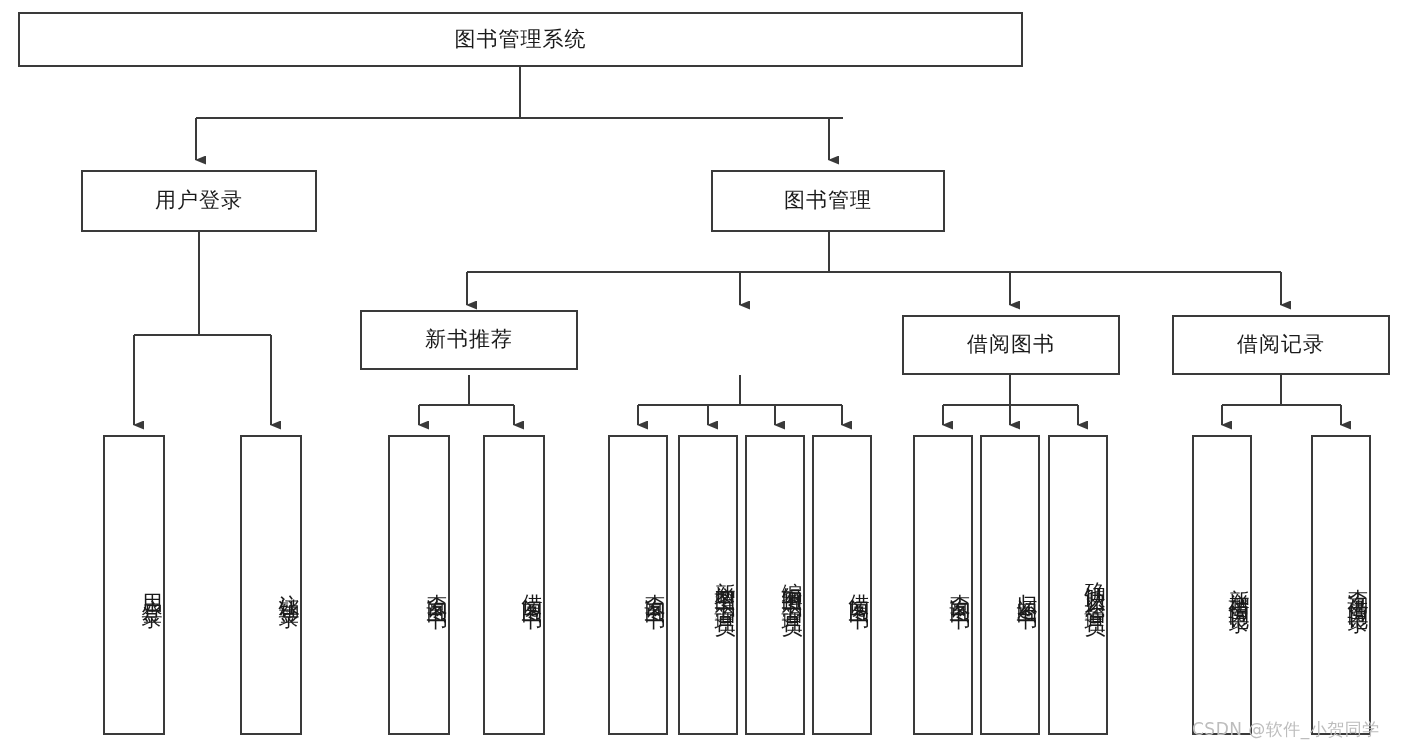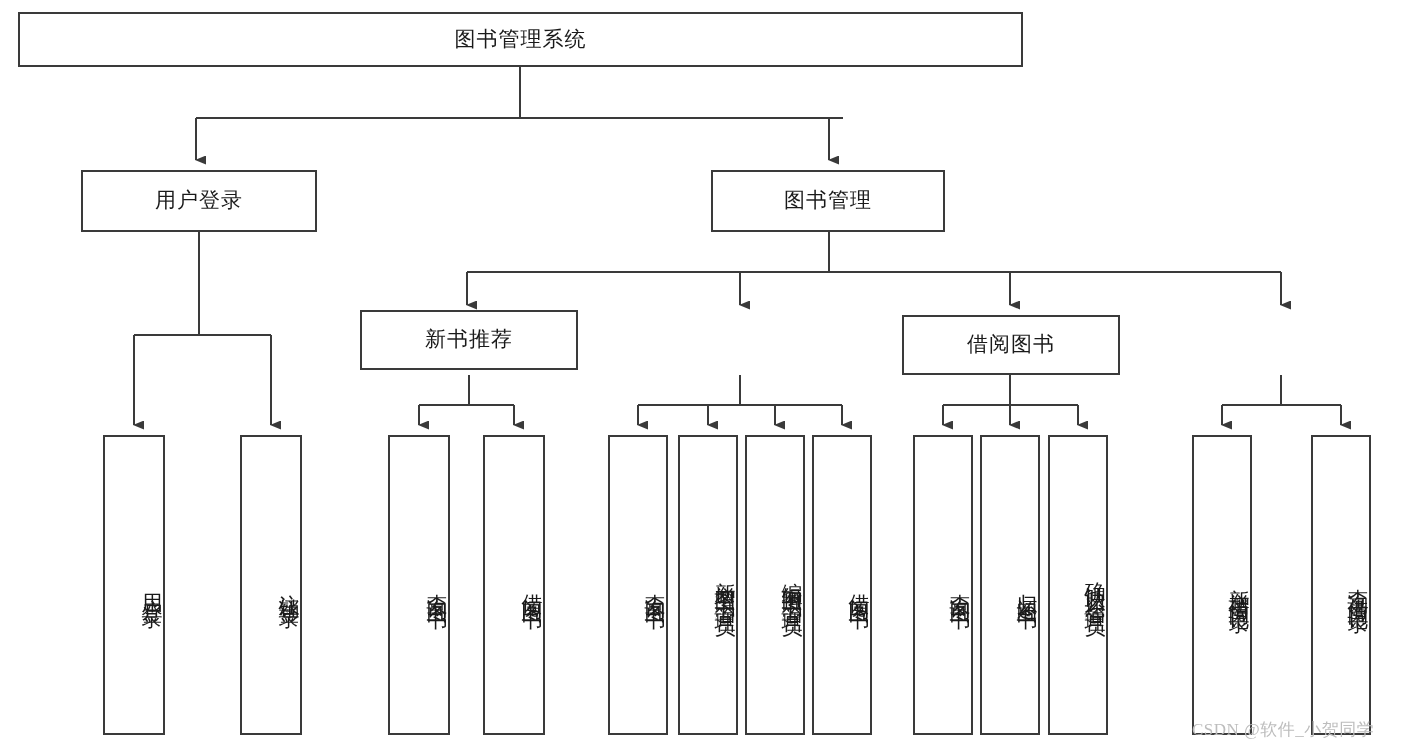--- a/index.html
+++ b/index.html
@@ -138,20 +138,23 @@
 
   <div class="node node-h" style="left:360px; top:310px; width:218px; height:60px;">
     <span>新书推荐</span>
   </div>
 
 
   <div class="node node-h" style="left:902px; top:315px; width:218px; height:60px;">
     <span>借阅图书</span>
   </div>
 
+  <div class="node node-h" style="left:1172px; top:315px; width:218px; height:60px;">
+    <span>借阅记录</span>
+  </div>
 
   <div class="node node-v" style="left:103px; top:435px; width:62px; height:300px;">
     <span class="vlabel">用户登录</span>
   </div>
 
   <div class="node node-v" style="left:240px; top:435px; width:62px; height:300px;">
     <span class="vlabel">注销登录</span>
   </div>
 
   <div class="node node-v" style="left:388px; top:435px; width:62px; height:300px;">
@@ -191,15 +194,15 @@
   </div>
 
   <div class="node node-v" style="left:1192px; top:435px; width:60px; height:300px;">
     <span class="vlabel">新增借阅记录</span>
   </div>
 
   <div class="node node-v" style="left:1311px; top:435px; width:60px; height:300px;">
     <span class="vlabel">查询借阅记录</span>
   </div>
 
-  <div class="watermark" style="left:1192px; top:718px;font-family:Liberation Serif, serif;">CSDN @软件_小贺同学</div>
+  <div class="watermark" style="left:1192px; top:718px;">CSDN @软件_小贺同学</div>
 
 </div>
 
 </body></html>

